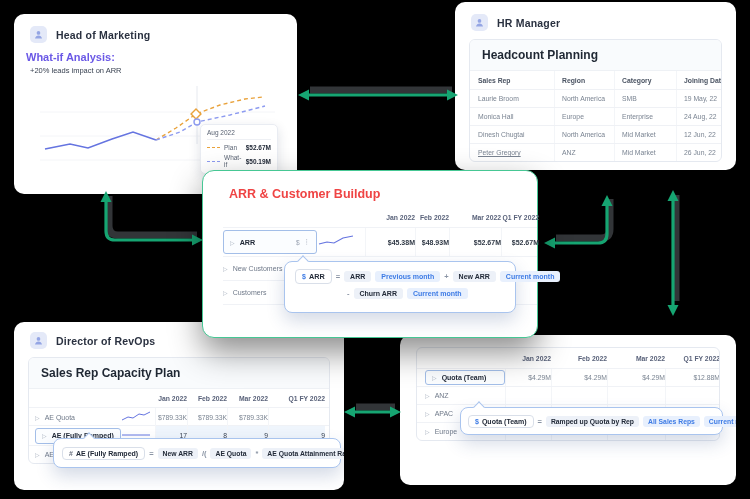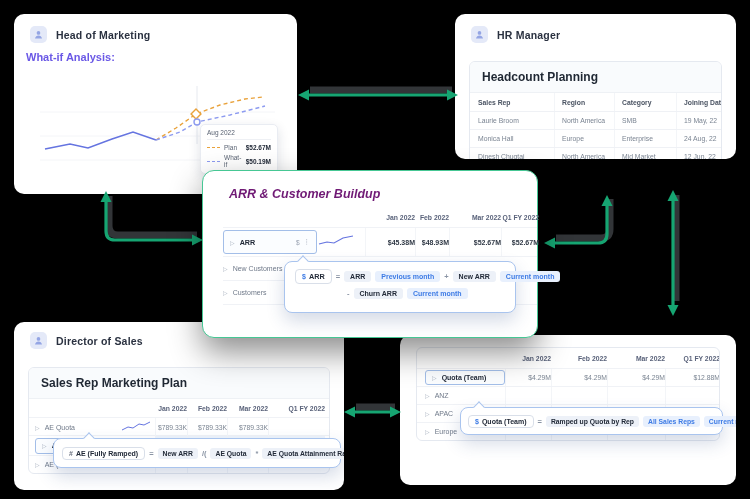--- a/index.html
+++ b/index.html
@@ -3,21 +3,21 @@
 <meta charset="utf-8">
 <style>
   * { margin:0; padding:0; box-sizing:border-box; }
   html,body { width:750px; height:499px; }
   body { background:#000; position:relative; overflow:hidden;
          font-family:"Liberation Sans", sans-serif; color:#2a3342; }
 
   .card { position:absolute; background:#fff; border-radius:10px;
           box-shadow:0 14px 32px rgba(0,0,0,.45); overflow:hidden; }
   #card-marketing { left:14px; top:14px; width:283px; height:180px; z-index:10; }
-  #card-hr        { left:455px; top:14px; width:281px; height:145px; z-index:10; }
+  #card-hr        { left:455px; top:2px; width:281px; height:168px; z-index:10; }
   #card-arr       { left:202px; top:170px; width:336px; height:168px; z-index:30;
                     border:1.5px solid #46C794; border-radius:12px; overflow:visible; }
   #card-revops    { left:14px; top:322px; width:330px; height:168px; z-index:10; }
   #card-quota     { left:400px; top:335px; width:336px; height:150px; z-index:10; }
   #arrows { position:absolute; left:0; top:0; z-index:20; pointer-events:none; }
 
   
   .persona { display:flex; align-items:center; gap:9px; padding:12px 16px 0 16px; }
   #card-revops .persona { padding-top:10px; }
   .avatar { width:17px; height:17px; border-radius:5px; background:#E4E9F8;
@@ -34,21 +34,21 @@
              box-shadow:0 4px 12px rgba(20,35,70,.14); }
   .tooltip-date { font-size:6.5px; color:#5A6373; padding-bottom:3px;
                   border-bottom:1px solid #EEF0F4; margin-bottom:4px; }
   .tt-row { display:flex; align-items:center; gap:4px; margin-top:3px; }
   .tt-swatch { width:13px; border-top:1.6px dashed #E9A23B; flex:0 0 auto; }
   .tt-swatch.whatif { border-top-color:#8D9BF0; }
   .tt-label { font-size:6.5px; color:#5A6373; }
   .tt-val { font-size:6.5px; font-weight:700; color:#222A38; margin-left:auto; }
 
   
-  .panel { margin:18px 14px 0; border:1px solid #E5E9F0; border-radius:6px;
+  .panel { margin:8px 14px 0; border:1px solid #E5E9F0; border-radius:6px;
            background:#fff; overflow:hidden; }
   .panel-title { padding:8px 12px; font-size:12px; font-weight:600; color:#1F2733;
                  background:#F9FBFD; border-bottom:1px solid #EEF1F5; }
 
   
   .hr-grid { display:grid; grid-template-columns:76px 60px 62px 55px; padding:0 8px; align-items:center; }
   .hr-head { height:18px; }
   .hr-head > div { font-size:6.8px; font-weight:700; color:#4A5362; align-self:center; }
   .hr-row { height:18px; border-top:1px solid #EFF1F5; }
   .hr-row > div { font-size:6.8px; color:#7A8492; }
@@ -58,21 +58,21 @@
   .u-link { text-decoration:underline; }
 
   
   .caret { font-size:6px; color:#A9B1BF; margin-right:5px; }
   .sel-cell { border:1px solid #A3BEE8; border-radius:3px; background:#FBFDFF;
               display:flex; align-items:center; padding:0 6px; height:100%; }
   .row-icons { margin-left:auto; display:flex; gap:4px; align-items:center;
                color:#98A1B0; font-size:6.5px; }
 
   
-  .arr-title { padding:16px 16px 0 26px; font-size:12.5px; font-weight:600; color:#701a75;font-style:italic; }
+  .arr-title { padding:16px 16px 0 26px; font-size:12.5px; font-weight:600; color:#ef4444; }
   .arr-grid { display:grid; grid-template-columns:94px 48px 50px 34px 52px 38px;
               margin-left:20px; align-items:center; }
   .arr-head { height:20px; margin-top:6px; }
   .arr-head > div { font-size:6.8px; font-weight:700; color:#59627A; text-align:right; }
   .arr-row1 { height:30px; border-top:1px solid #F0F2F6; border-bottom:1px solid #F0F2F6; }
   .arr-row1 .sel-cell { height:24px; }
   .arr-row1 .lbl { font-size:7.2px; font-weight:700; color:#222A38; }
   .arr-row { height:24px; border-bottom:1px solid #F0F2F6; display:flex; align-items:center; }
   .arr-row .lbl { font-size:7px; color:#6F7989; }
   .arr-grid .vcell { text-align:right; font-size:7px; font-weight:600; color:#2F3845;
@@ -177,20 +177,21 @@
   <div class="persona">
     <div class="avatar">
       <svg viewBox="0 0 24 24">
           <circle cx="12" cy="9" r="3.4" fill="#94A5E4"></circle>
           <path d="M5.5 19.5c.8-3.8 3.4-5.6 6.5-5.6s5.7 1.8 6.5 5.6z" fill="#94A5E4"></path>
         </svg>
     </div>
     <div class="persona-title">Head of Marketing</div>
   </div>
   <div class="mk-sub">What-if Analysis:</div>
+  <div class="mk-cap">+20% leads impact on ARR</div>
   <svg id="mk-chart" width="270" height="100" viewBox="0 0 270 100">
     <line x1="20" y1="28" x2="255" y2="28" stroke="#F4F5F8" stroke-width="1"></line>
     <line x1="20" y1="52" x2="255" y2="52" stroke="#F4F5F8" stroke-width="1"></line>
     <line x1="20" y1="76" x2="255" y2="76" stroke="#F4F5F8" stroke-width="1"></line>
     <line x1="177" y1="2" x2="177" y2="60" stroke="#E6E9EF" stroke-width="1"></line>
     <polyline points="25,65 50,60 68,64 92,55 113,48 136,56" fill="none" stroke="#6574E0" stroke-width="1.6"></polyline>
     <polyline points="136,56 156,44 176,30 200,21 225,15 243,13" fill="none" stroke="#E9A23B" stroke-width="1.4" stroke-dasharray="4 3"></polyline>
     <polyline points="136,56 160,48 177,38 210,31 245,22" fill="none" stroke="#8D9BF0" stroke-width="1.4" stroke-dasharray="4 3"></polyline>
     <rect x="172.5" y="26.5" width="7" height="7" transform="rotate(45 176 30)" fill="#fff" stroke="#E9A23B" stroke-width="1.4"></rect>
     <circle cx="177" cy="38" r="3" fill="#fff" stroke="#8D9BF0" stroke-width="1.4"></circle>
@@ -315,24 +316,24 @@
 </div>
 
 <div class="card" id="card-revops">
   <div class="persona">
     <div class="avatar">
       <svg viewBox="0 0 24 24">
           <circle cx="12" cy="9" r="3.4" fill="#94A5E4"></circle>
           <path d="M5.5 19.5c.8-3.8 3.4-5.6 6.5-5.6s5.7 1.8 6.5 5.6z" fill="#94A5E4"></path>
         </svg>
     </div>
-    <div class="persona-title">Director of Sales</div>
+    <div class="persona-title">Director of RevOps</div>
   </div>
   <div class="panel">
-    <div class="panel-title">Sales Rep Marketing Plan</div>
+    <div class="panel-title">Sales Rep Capacity Plan</div>
     <div class="rv-grid rv-head">
       <div></div>
         <div></div>
       <div>Jan 2022</div>
       <div>Feb 2022</div>
       <div>Mar 2022</div>
       <div>Q1 FY 2022</div>
     </div>
     <div class="rv-grid rv-row">
       <div class="labelcell">

